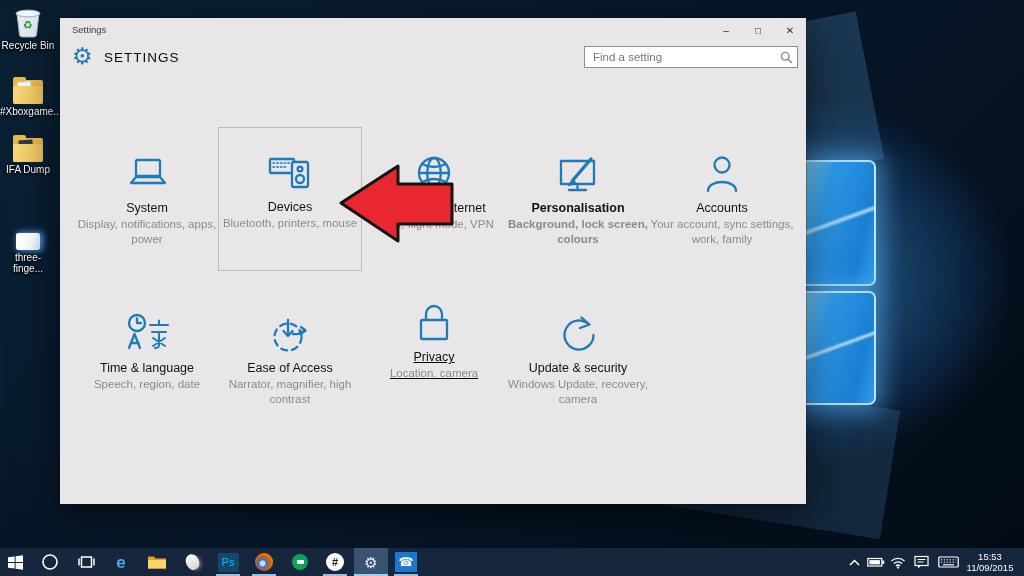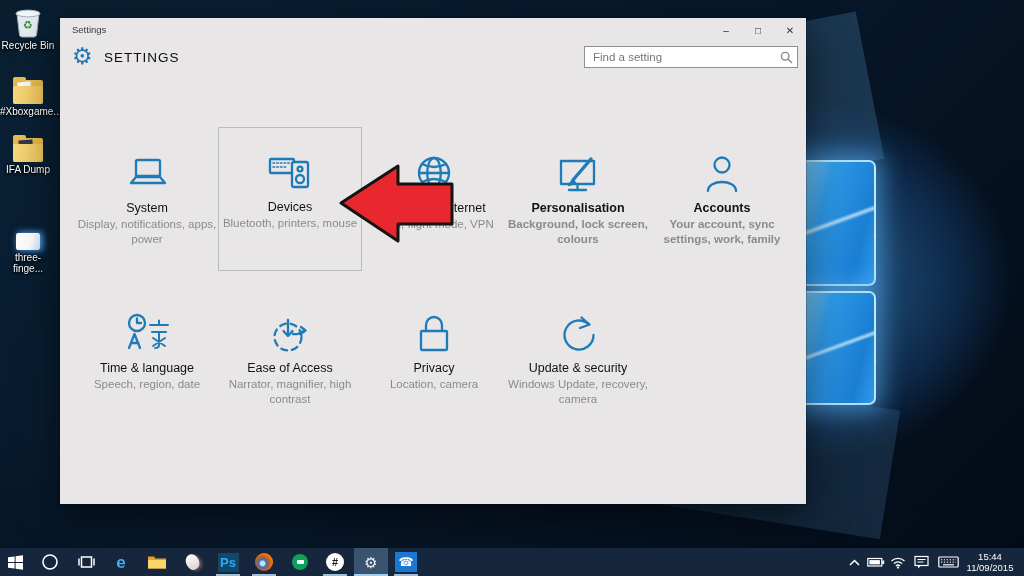--- a/index.html
+++ b/index.html
@@ -62,21 +62,21 @@
   .tile.hl{border:1px solid #bcbcbc;padding-top:19px;}
   svg.tico{stroke:#1e7bb8;fill:none;stroke-width:2.3;stroke-linecap:round;stroke-linejoin:round;}
   
   .arrow-svg{position:absolute;left:0;top:0;pointer-events:none;z-index:40;}
   
   .taskbar{position:absolute;left:0;top:548px;width:1024px;height:28px;background:#16263c;z-index:50;}
   .tb-btn{position:absolute;top:0;width:34px;height:28px;display:flex;align-items:center;justify-content:center;}
   .tb-btn.active{background:#3a536f;}
   .edge-e{font-size:17px;font-weight:bold;color:#41b0ee;line-height:17px;}
   .ps-tile{width:19px;height:17px;background:#0c4a6e;border:1px solid #2d3e52;display:flex;align-items:center;justify-content:center;
-           font-size:13px;font-weight:bold;color:#31a8ff;}
+           font-size:11px;font-weight:normal;color:#31a8ff;}
   .ff{width:18px;height:18px;border-radius:50%;
       background:radial-gradient(circle at 42% 58%,#bfe6f5 0 14%,#3b6fb6 26%,#d95f10 52%,#ff9500 78%,#e3610f);}
   .hangout{width:16px;height:16px;border-radius:50%;background:#0da15a;display:flex;align-items:center;justify-content:center;}
   .hangout i{width:7px;height:4px;border-radius:1px;background:#fff;display:block;}
   .hashcir{width:18px;height:18px;border-radius:50%;background:#fff;display:flex;align-items:center;justify-content:center;
            font-size:11px;font-weight:bold;color:#1c1c1c;}
   .gear-w{font-size:15px;color:#eaf2f8;line-height:15px;}
   .phone-tile{width:22px;height:20px;background:#1b78d0;display:flex;align-items:center;justify-content:center;
            font-size:12px;color:#fff;}
   .mouseico{width:13px;height:16px;border-radius:50% 50% 46% 46%;background:linear-gradient(#fff,#d9d3cf);transform:rotate(-28deg);
@@ -210,21 +210,21 @@
           <line x1="24.5" y1="32" x2="24.5" y2="38"></line>
             <line x1="16" y1="38" x2="33" y2="38"></line>
           <path d="M20 28 L38 7" stroke-width="3.4"></path>
           <path d="M20 28 l-4 5 l6 -2 z" fill="#1e7bb8"></path>
         </svg>
       </div>
       <div class="tt">Personalisation</div>
       <div class="ts">Background, lock screen, colours</div>
     </div>
 
-    <div class="tile" style="left:590px;top:110px;font-weight:bold;">
+    <div class="tile" style="left:590px;top:110px;">
       <div class="ic">
         <svg class="tico" width="50" height="44" viewBox="0 0 50 44">
           <circle cx="25" cy="13" r="7.5"></circle>
           <path d="M11 39 c0 -12 28 -12 28 0"></path>
         </svg>
       </div>
       <div class="tt">Accounts</div>
       <div class="ts">Your account, sync settings, work, family</div>
     </div>
 
@@ -248,21 +248,21 @@
           <path d="M23 8 v15"></path>
             <path d="M18.5 19 l4.5 5 l4.5 -5"></path>
           <path d="M28 22 q8 1 12 -3"></path>
             <path d="M36 15 l4.5 3.5 l-6 2"></path>
         </svg>
       </div>
       <div class="tt">Ease of Access</div>
       <div class="ts">Narrator, magnifier, high contrast</div>
     </div>
 
-    <div class="tile" style="left:302px;top:270px;">
+    <div class="tile" style="left:302px;top:259px;text-decoration:underline;">
       <div class="ic">
         <svg class="tico" width="50" height="44" viewBox="0 0 50 44">
           <path d="M17 19 v-6 a8 8 0 0 1 16 0 v6"></path>
           <rect x="12" y="19" width="26" height="19" rx="1"></rect>
         </svg>
       </div>
       <div class="tt">Privacy</div>
       <div class="ts">Location, camera</div>
     </div>
 
@@ -381,18 +381,18 @@
       </svg>
     </div>
     <div class="tray-ic" style="left:936px;width:24px;">
       <svg width="21" height="12" viewBox="0 0 21 12">
         <rect x="0.8" y="1" width="19.4" height="10" rx="1" fill="none" stroke="#fff" stroke-width="1.2"></rect>
         <path d="M3 3.8 h15 M3 6.2 h15" stroke="#fff" stroke-width="1" stroke-dasharray="1.3 1.6"></path>
         <path d="M5 8.8 h11" stroke="#fff" stroke-width="1.2"></path>
       </svg>
     </div>
     <div class="clock">
-      <div>15:44</div>
+      <div>15:53</div>
       <div>11/09/2015</div>
     </div>
   </div>
 
 </div>
 
 </body></html>

